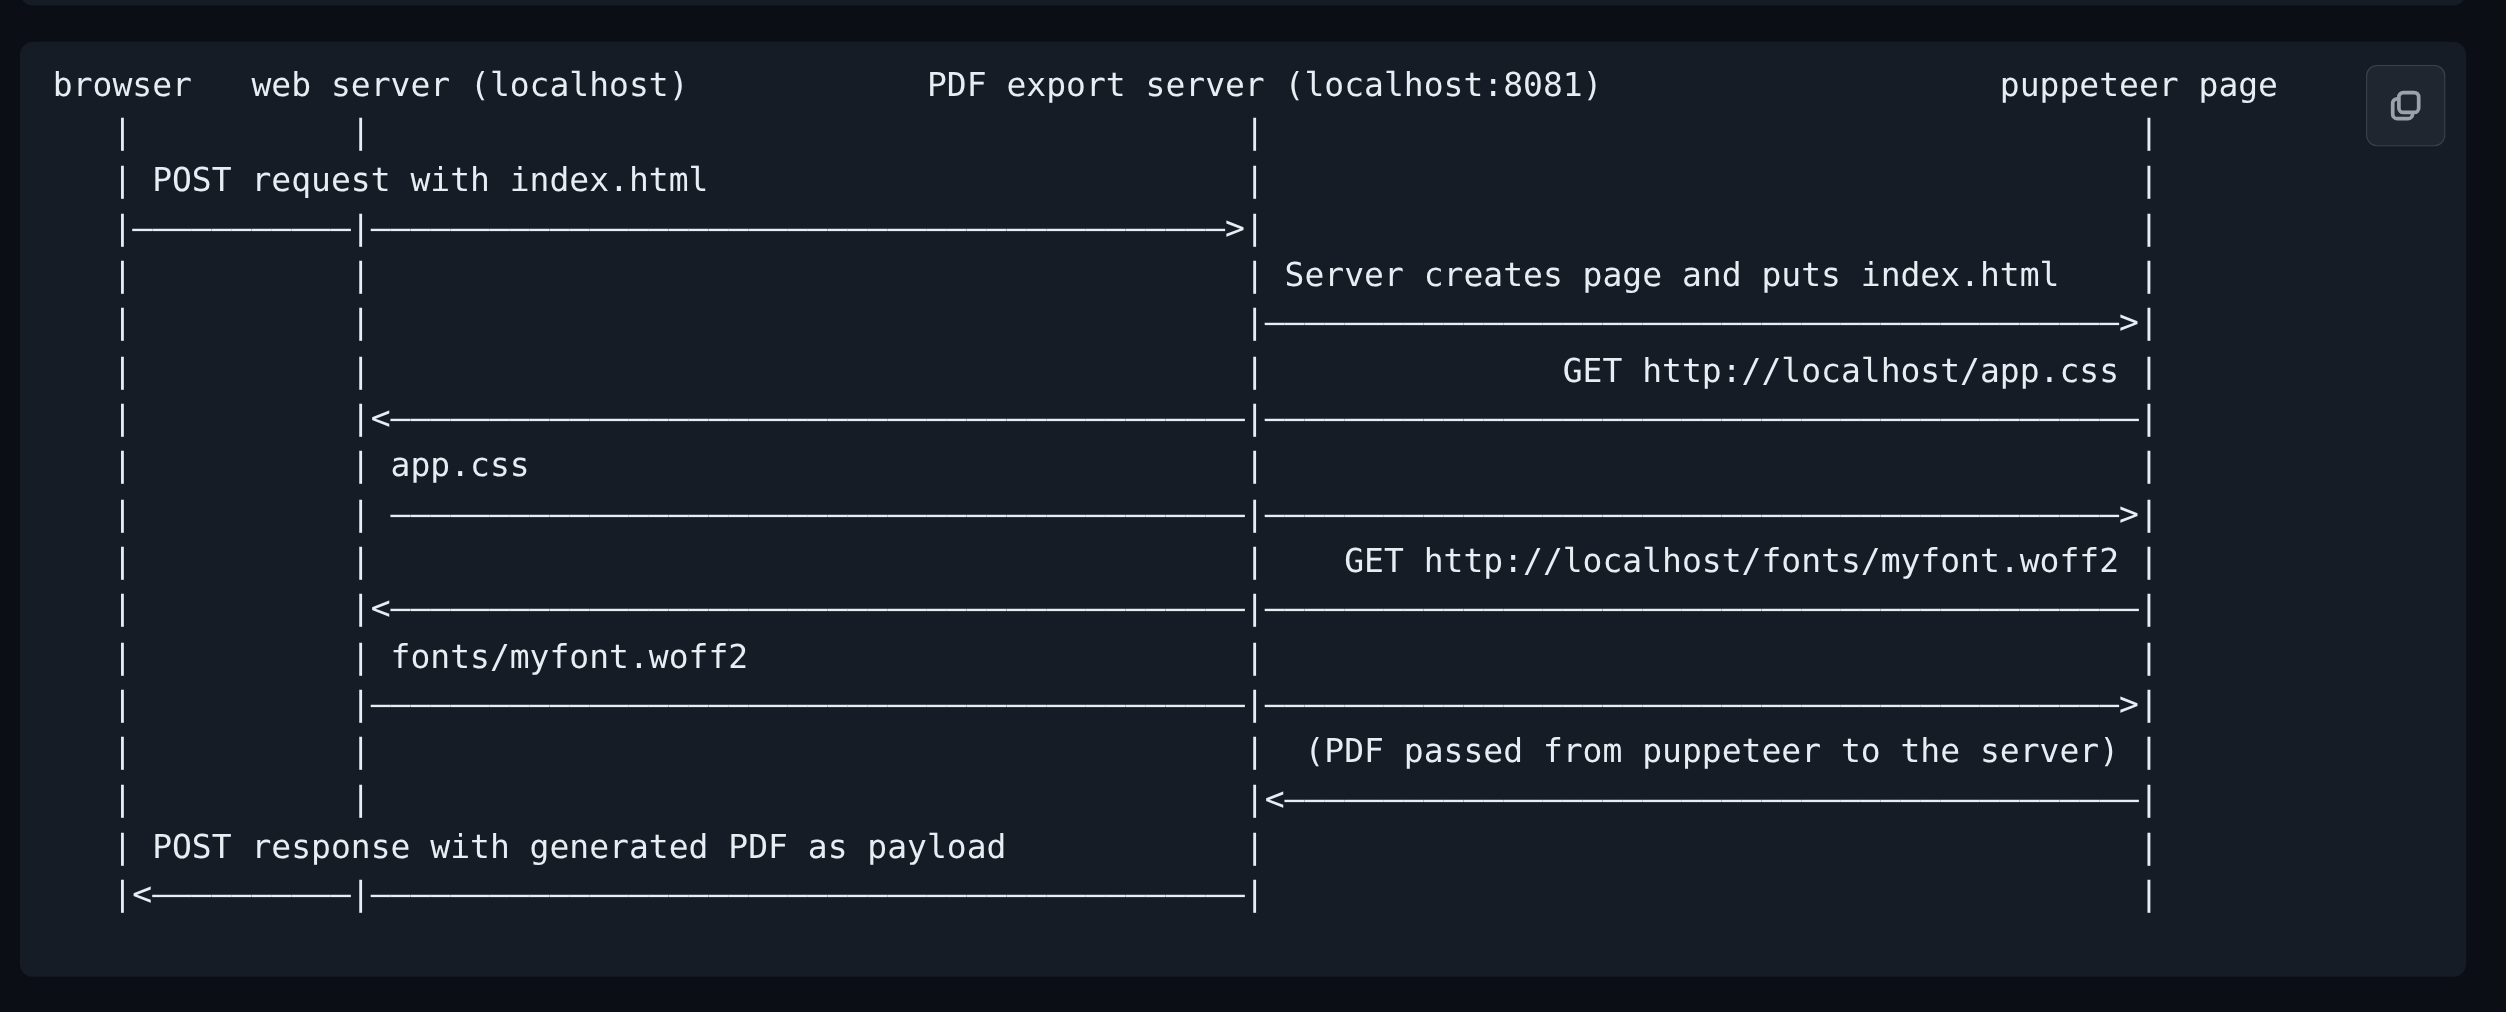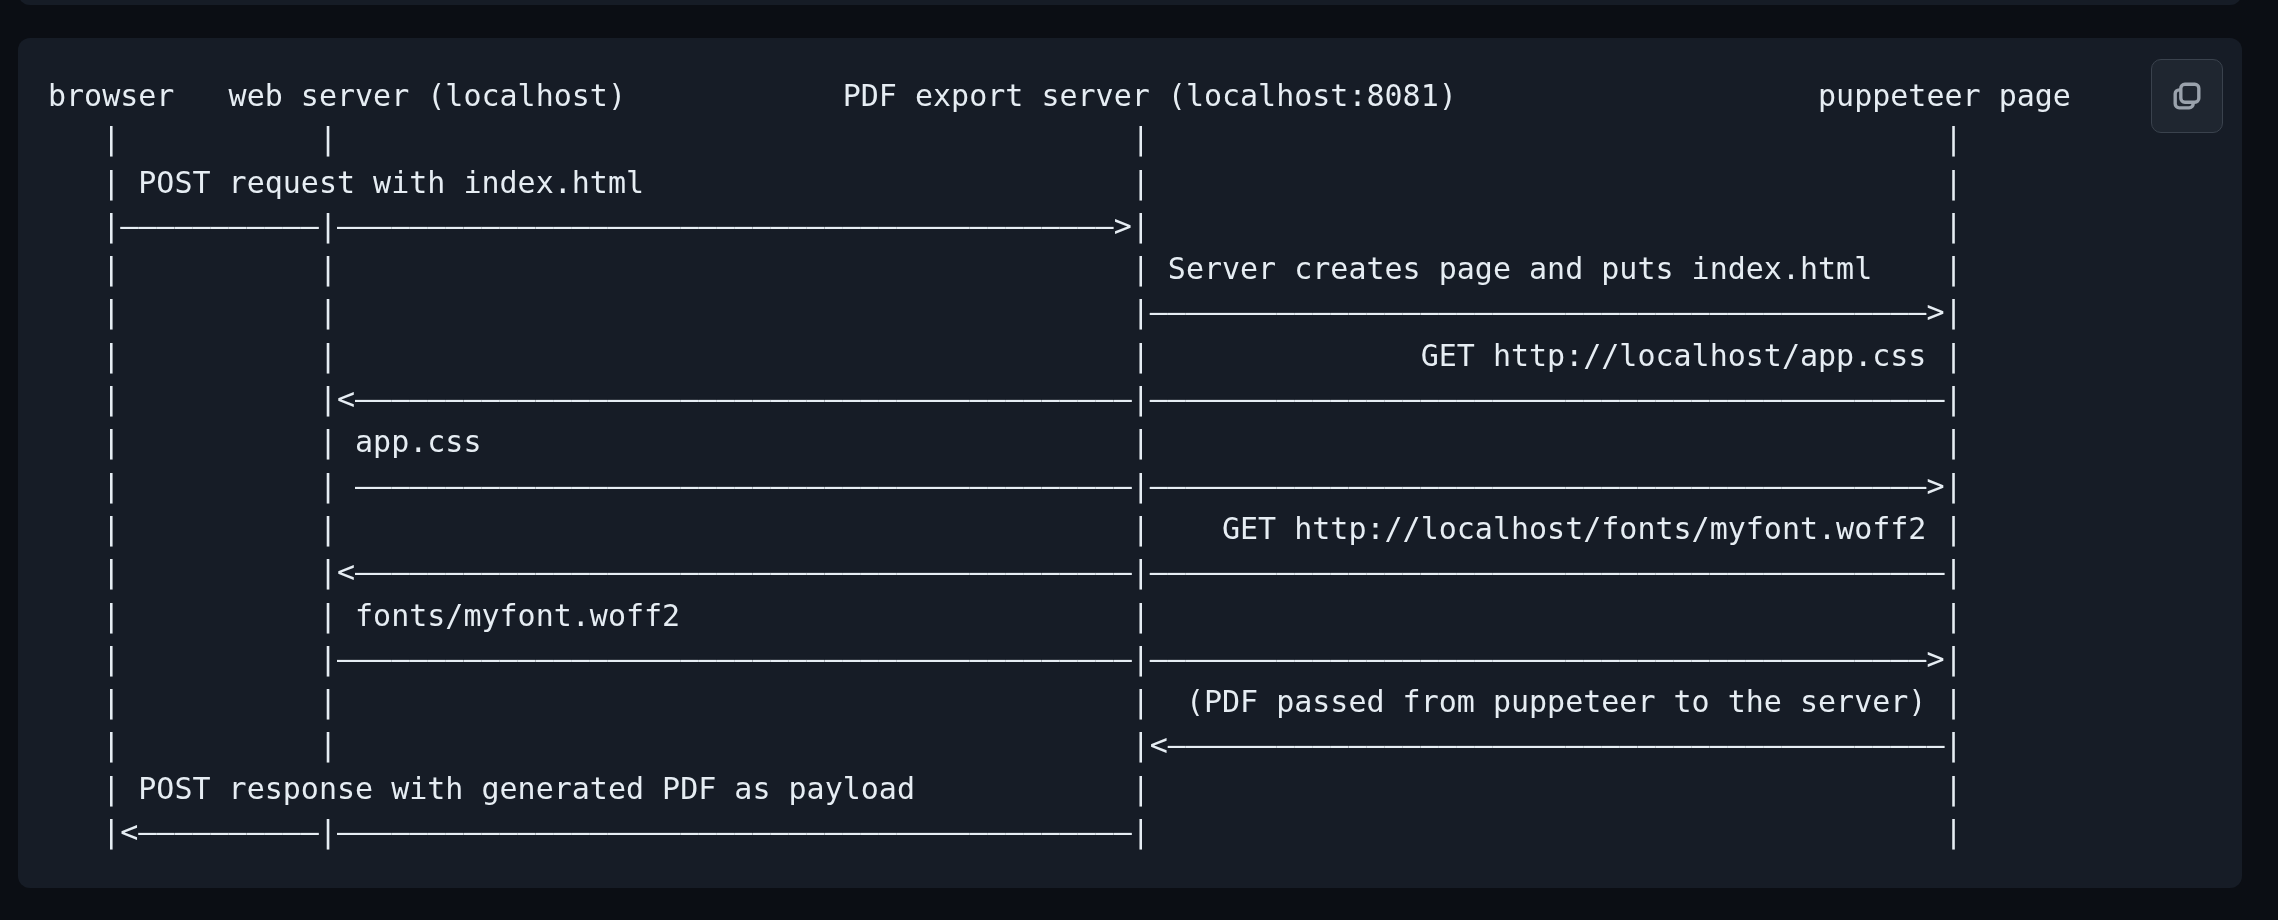--- a/index.html
+++ b/index.html
@@ -24,21 +24,21 @@
     position: absolute;
     left: 18px;
     top: 38px;
     width: 2224px;
     height: 850px;
     border-radius: 12px;
     background: var(--block-bg, #161c26);
   }
   .diagram {
     margin: 0;
-    padding: 36px 0 0 30px;
+    padding: 18px 0 0 30px;
     font-family: "DejaVu Sans Mono", "Liberation Mono", monospace;
     font-size: 30px;
     line-height: 43.3px;
     color: var(--text-color, #e6edf3);
     white-space: pre;
     overflow: hidden;
   }
   .copy-btn {
     position: absolute;
     top: 21px;

